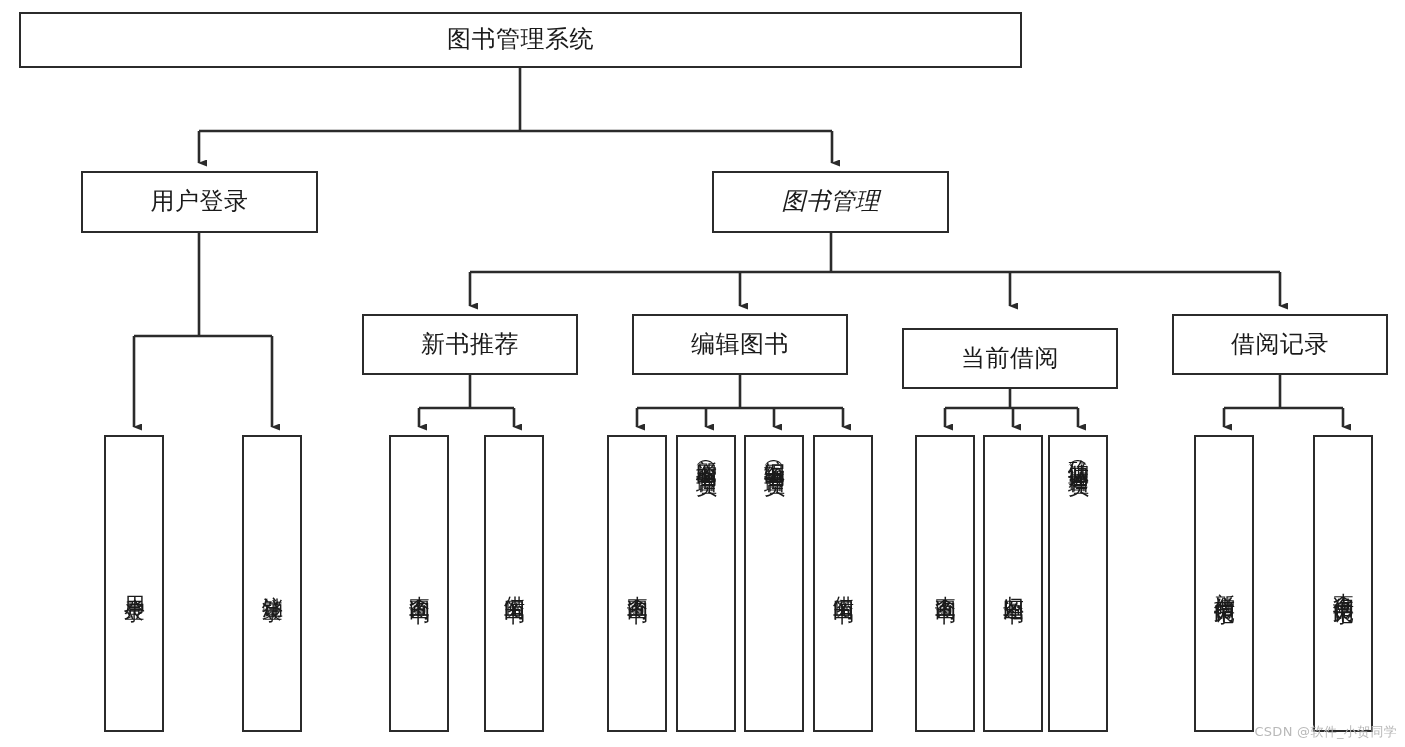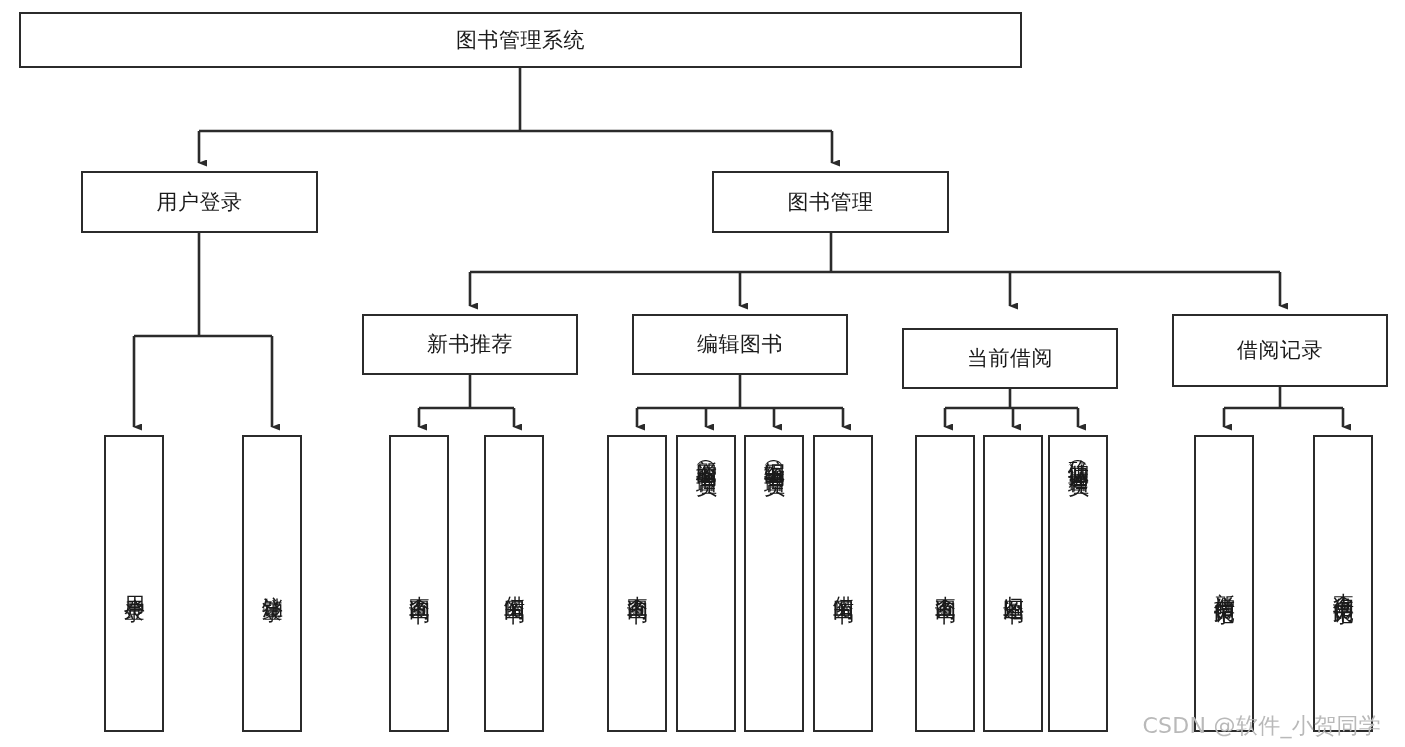--- a/index.html
+++ b/index.html
@@ -26,21 +26,21 @@
     position: absolute;
     box-sizing: border-box;
     border: 2.5px solid #2b2b2b;
     background: #ffffff;
     display: flex;
     align-items: center;
     justify-content: center;
     color: #1a1a1a;
   }
   .node-label {
-    font-size: 21px;
+    font-size: 24px;
     line-height: 1.15;
     letter-spacing: 0.5px;
     white-space: nowrap;
     color: #1a1a1a;
   }
   .leaf {
     border-width: 2.5px;
     align-items: flex-start;
     justify-content: center;
     padding-top: 6px;
@@ -52,23 +52,23 @@
     letter-spacing: 2.5px;
     line-height: 1;
     white-space: nowrap;
   }
   .leaf.center-text {
     align-items: center;
     padding-top: 0;
   }
   .watermark {
     position: absolute;
-    right: 24px;
+    right: 8px;
     bottom: 6px;
-    font-size: 22px;
+    font-size: 13px;
     color: #b9b9b9;
     white-space: nowrap;
     letter-spacing: 0.3px;
   }
 </style>
 </head>
 <body>
 
 <div id="canvas">
 
@@ -136,34 +136,34 @@
     </g>
   </svg>
 
   <div class="node" id="node-root" style="left: 19px; top: 12px; width: 1003px; height: 56px;">
     <span class="node-label">图书管理系统</span>
   </div>
 
   <div class="node" id="node-l2-0" style="left: 81px; top: 171px; width: 237px; height: 62px;">
     <span class="node-label">用户登录</span>
   </div>
-  <div class="node" id="node-l2-1" style="left: 712px; top: 171px; width: 237px; height: 62px;">
+  <div class="node" id="node-l2-1" style="left: 712px; top: 171px; width: 237px; height: 62px; font-style: italic;">
     <span class="node-label">图书管理</span>
   </div>
 
   <div class="node" id="node-l3-0" style="left: 362px; top: 314px; width: 216px; height: 61px;">
     <span class="node-label">新书推荐</span>
   </div>
   <div class="node" id="node-l3-1" style="left: 632px; top: 314px; width: 216px; height: 61px;">
     <span class="node-label">编辑图书</span>
   </div>
   <div class="node" id="node-l3-2" style="left: 902px; top: 328px; width: 216px; height: 61px;">
     <span class="node-label">当前借阅</span>
   </div>
-  <div class="node" id="node-l3-3" style="left: 1172px; top: 314px; width: 216px; height: 73px;">
+  <div class="node" id="node-l3-3" style="left: 1172px; top: 314px; width: 216px; height: 61px;">
     <span class="node-label">借阅记录</span>
   </div>
 
   <div class="node leaf center-text" id="node-leaf-0" style="left: 104px; top: 435px; width: 60px; height: 297px;">
     <span class="node-label">用户登录</span>
   </div>
   <div class="node leaf center-text" id="node-leaf-1" style="left: 242px; top: 435px; width: 60px; height: 297px;">
     <span class="node-label">注销登录</span>
   </div>
   <div class="node leaf center-text" id="node-leaf-2" style="left: 389px; top: 435px; width: 60px; height: 297px;">

